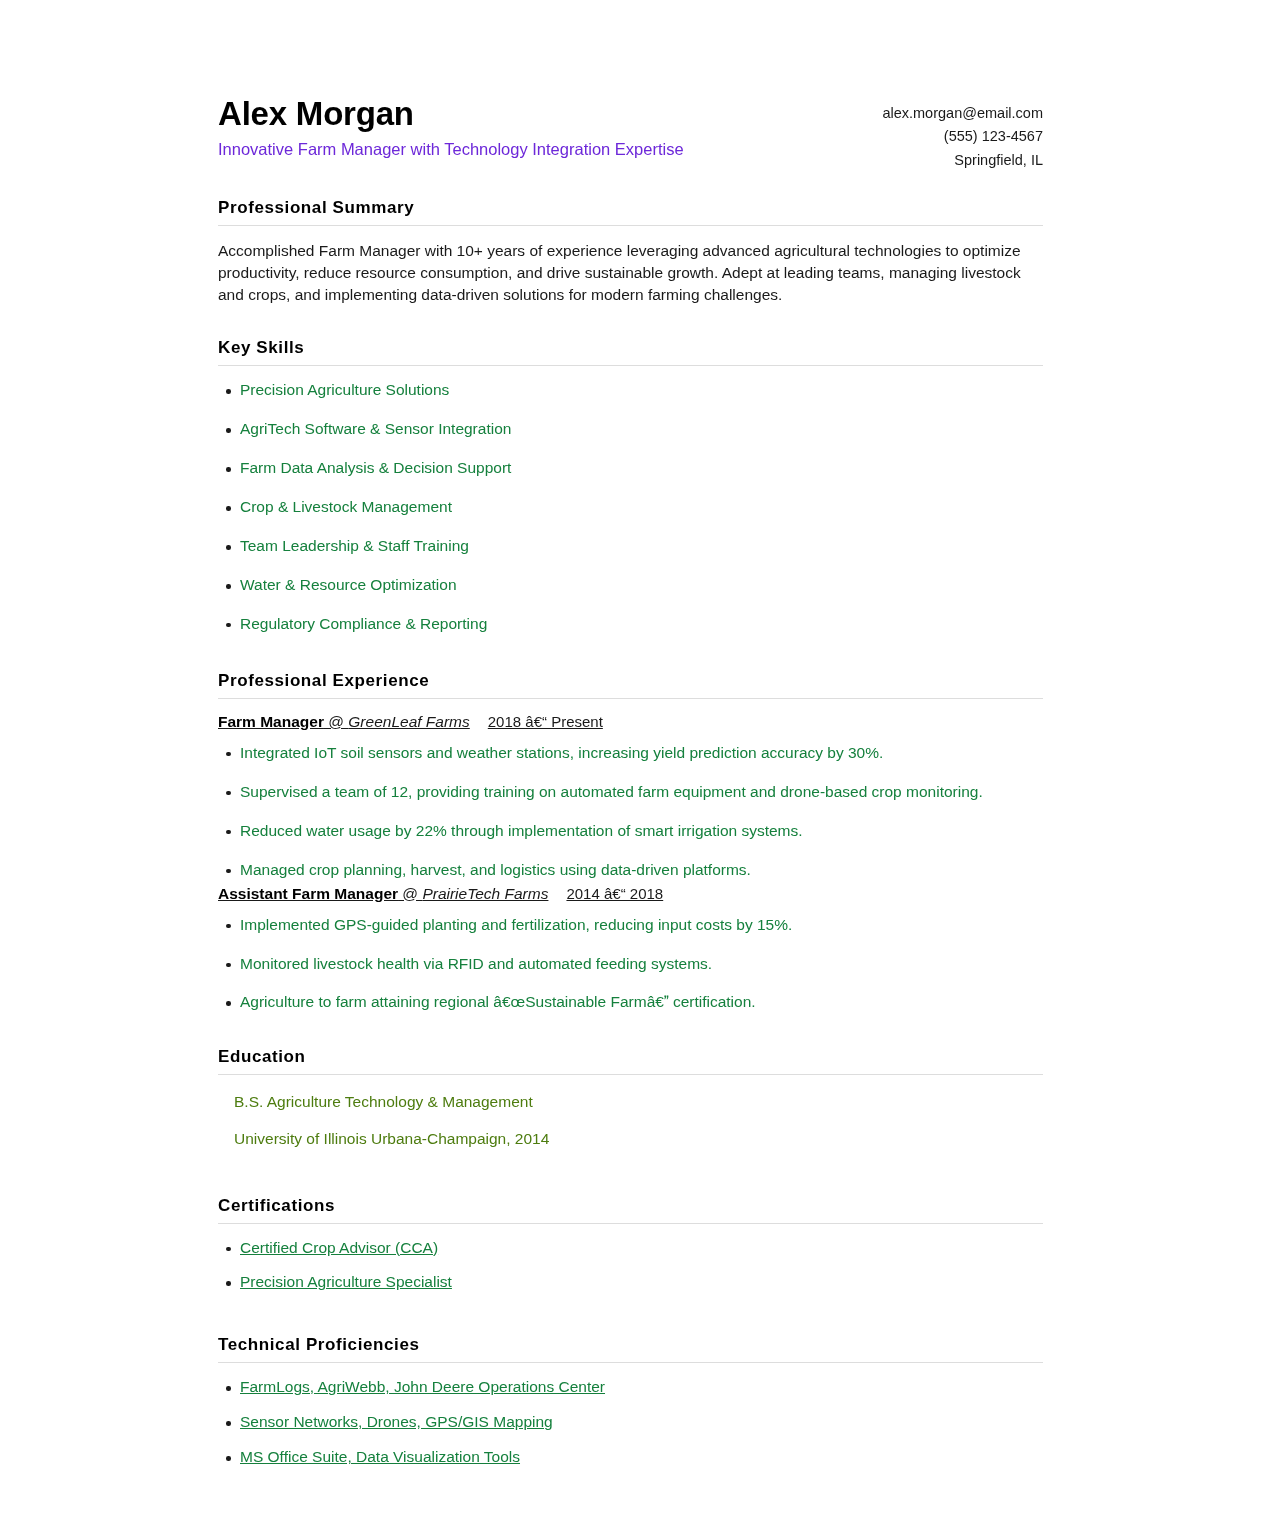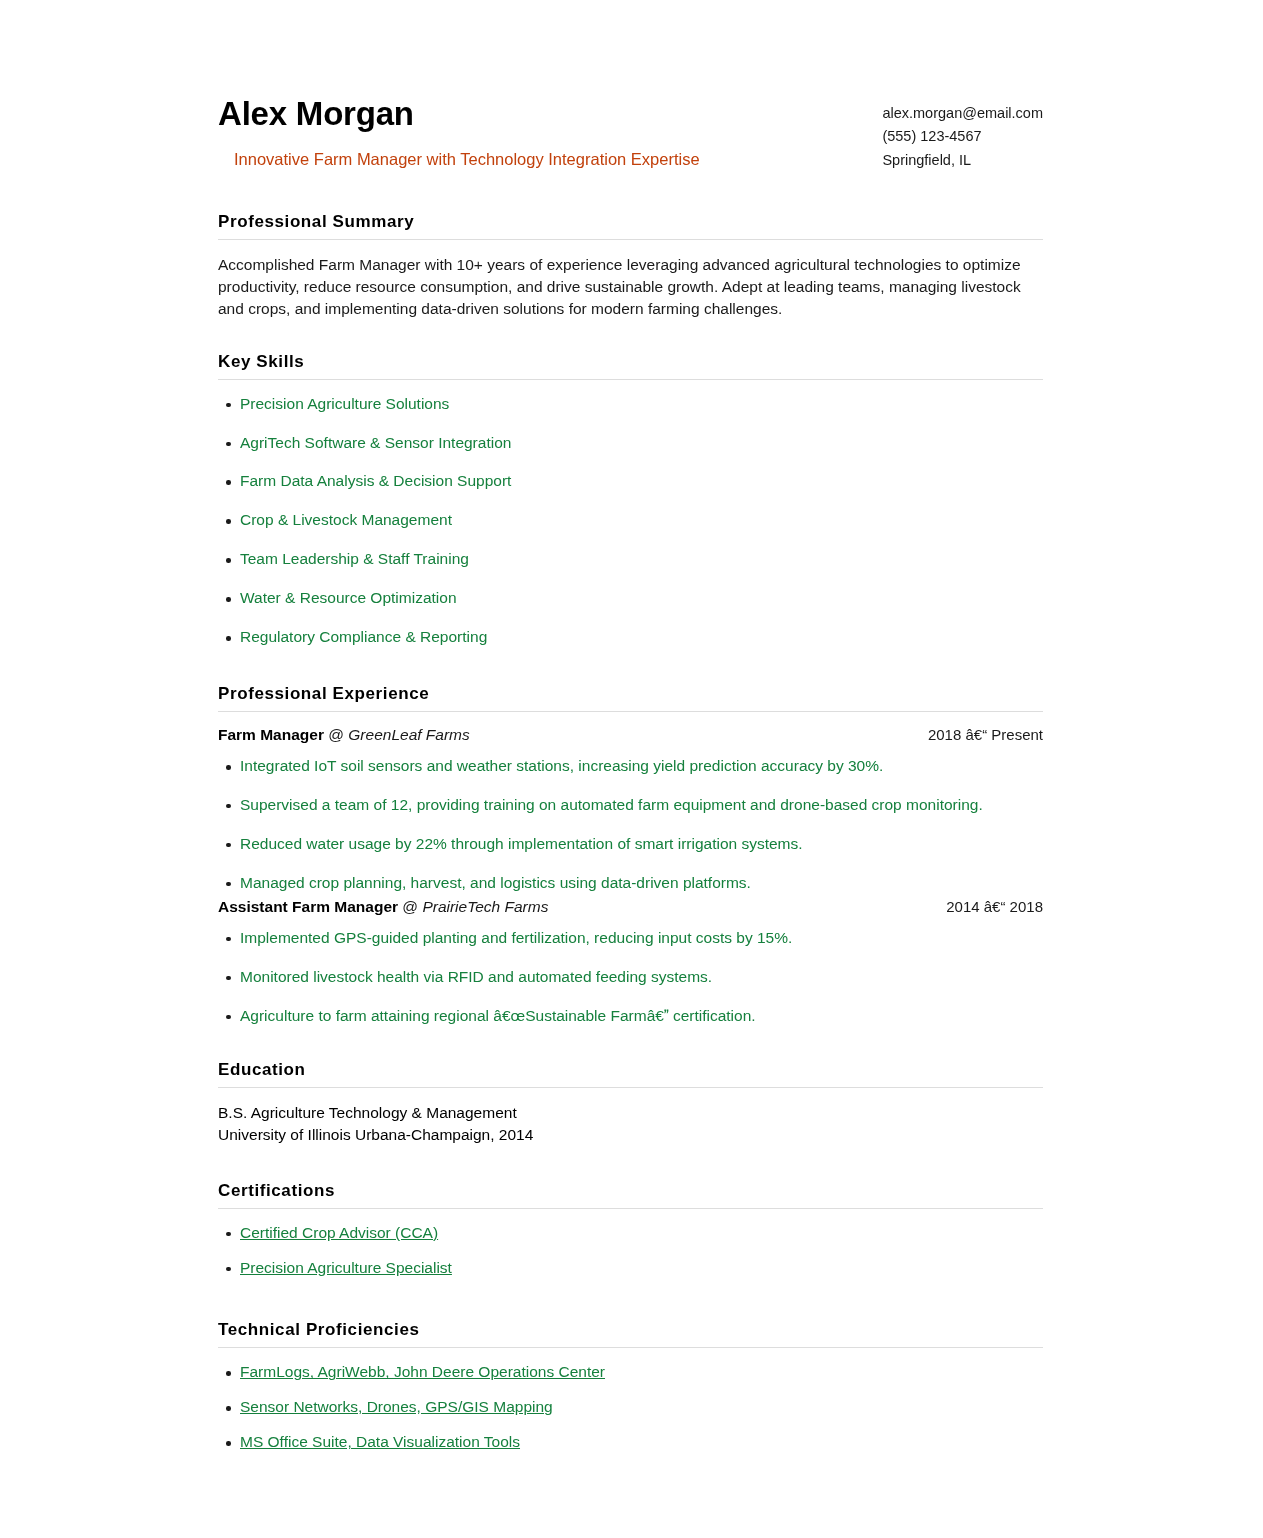--- a/index.html
+++ b/index.html
@@ -40,26 +40,27 @@
     font-size: 33px;
     font-weight: bold;
     line-height: 1.12;
     letter-spacing: -0.2px;
     color: #000000;
     margin: 0 0 6px 0;
   }
   .tagline {
     font-size: 16.5px;
     font-weight: normal;
-    color: #c2410c;
+    color: #6d28d9;
     line-height: 1.25;
-    margin: 16px;
+    margin: 0;
   }
   .contact {
     flex: 0 0 auto;
+    text-align: right;
     padding-top: 6px;
     font-size: 14.5px;
     line-height: 1.62;
     color: #1a1a1a;
   }
   .contact div { white-space: nowrap; }
 
   
   .section { margin-bottom: 6px; }
   .section-title {
@@ -109,43 +110,44 @@
     height: 4.5px;
     border-radius: 50%;
     background: #1a1a1a;
   }
   ul.bullets.tight li { margin-bottom: 14px; text-decoration: underline; }
 
   
   .job { margin-bottom: 4px; }
   .job-header {
     display: flex;
-    justify-content: space-between;
+    justify-content: flex-start;
     align-items: baseline;
     font-size: 15.5px;
     margin-bottom: 12px;
+    text-decoration: underline;
   }
   .job-heading-left { white-space: nowrap; }
   .job-title { font-weight: bold; color: #000000; }
   .job-at { font-weight: normal; color: #1a1a1a; }
   .job-company { font-style: italic; color: #1a1a1a; }
   .job-dates {
     font-size: 15px;
     color: #1a1a1a;
     white-space: nowrap;
     padding-left: 18px;
   }
   .job-bullets { margin-bottom: 14px; }
 
   
   .edu-line {
     font-size: 15.5px;
     line-height: 1.36;
-    color: #000000;
-    margin: 0;
+    color: #4d7c0f;
+    margin: 16px;
   }
 
   
   .gap-summary { height: 26px; }
   .gap-skills  { height: 30px; }
   .gap-exp     { height: 28px; }
   .gap-edu     { height: 30px; }
   .gap-cert    { height: 28px; }
 </style>
 </head>

